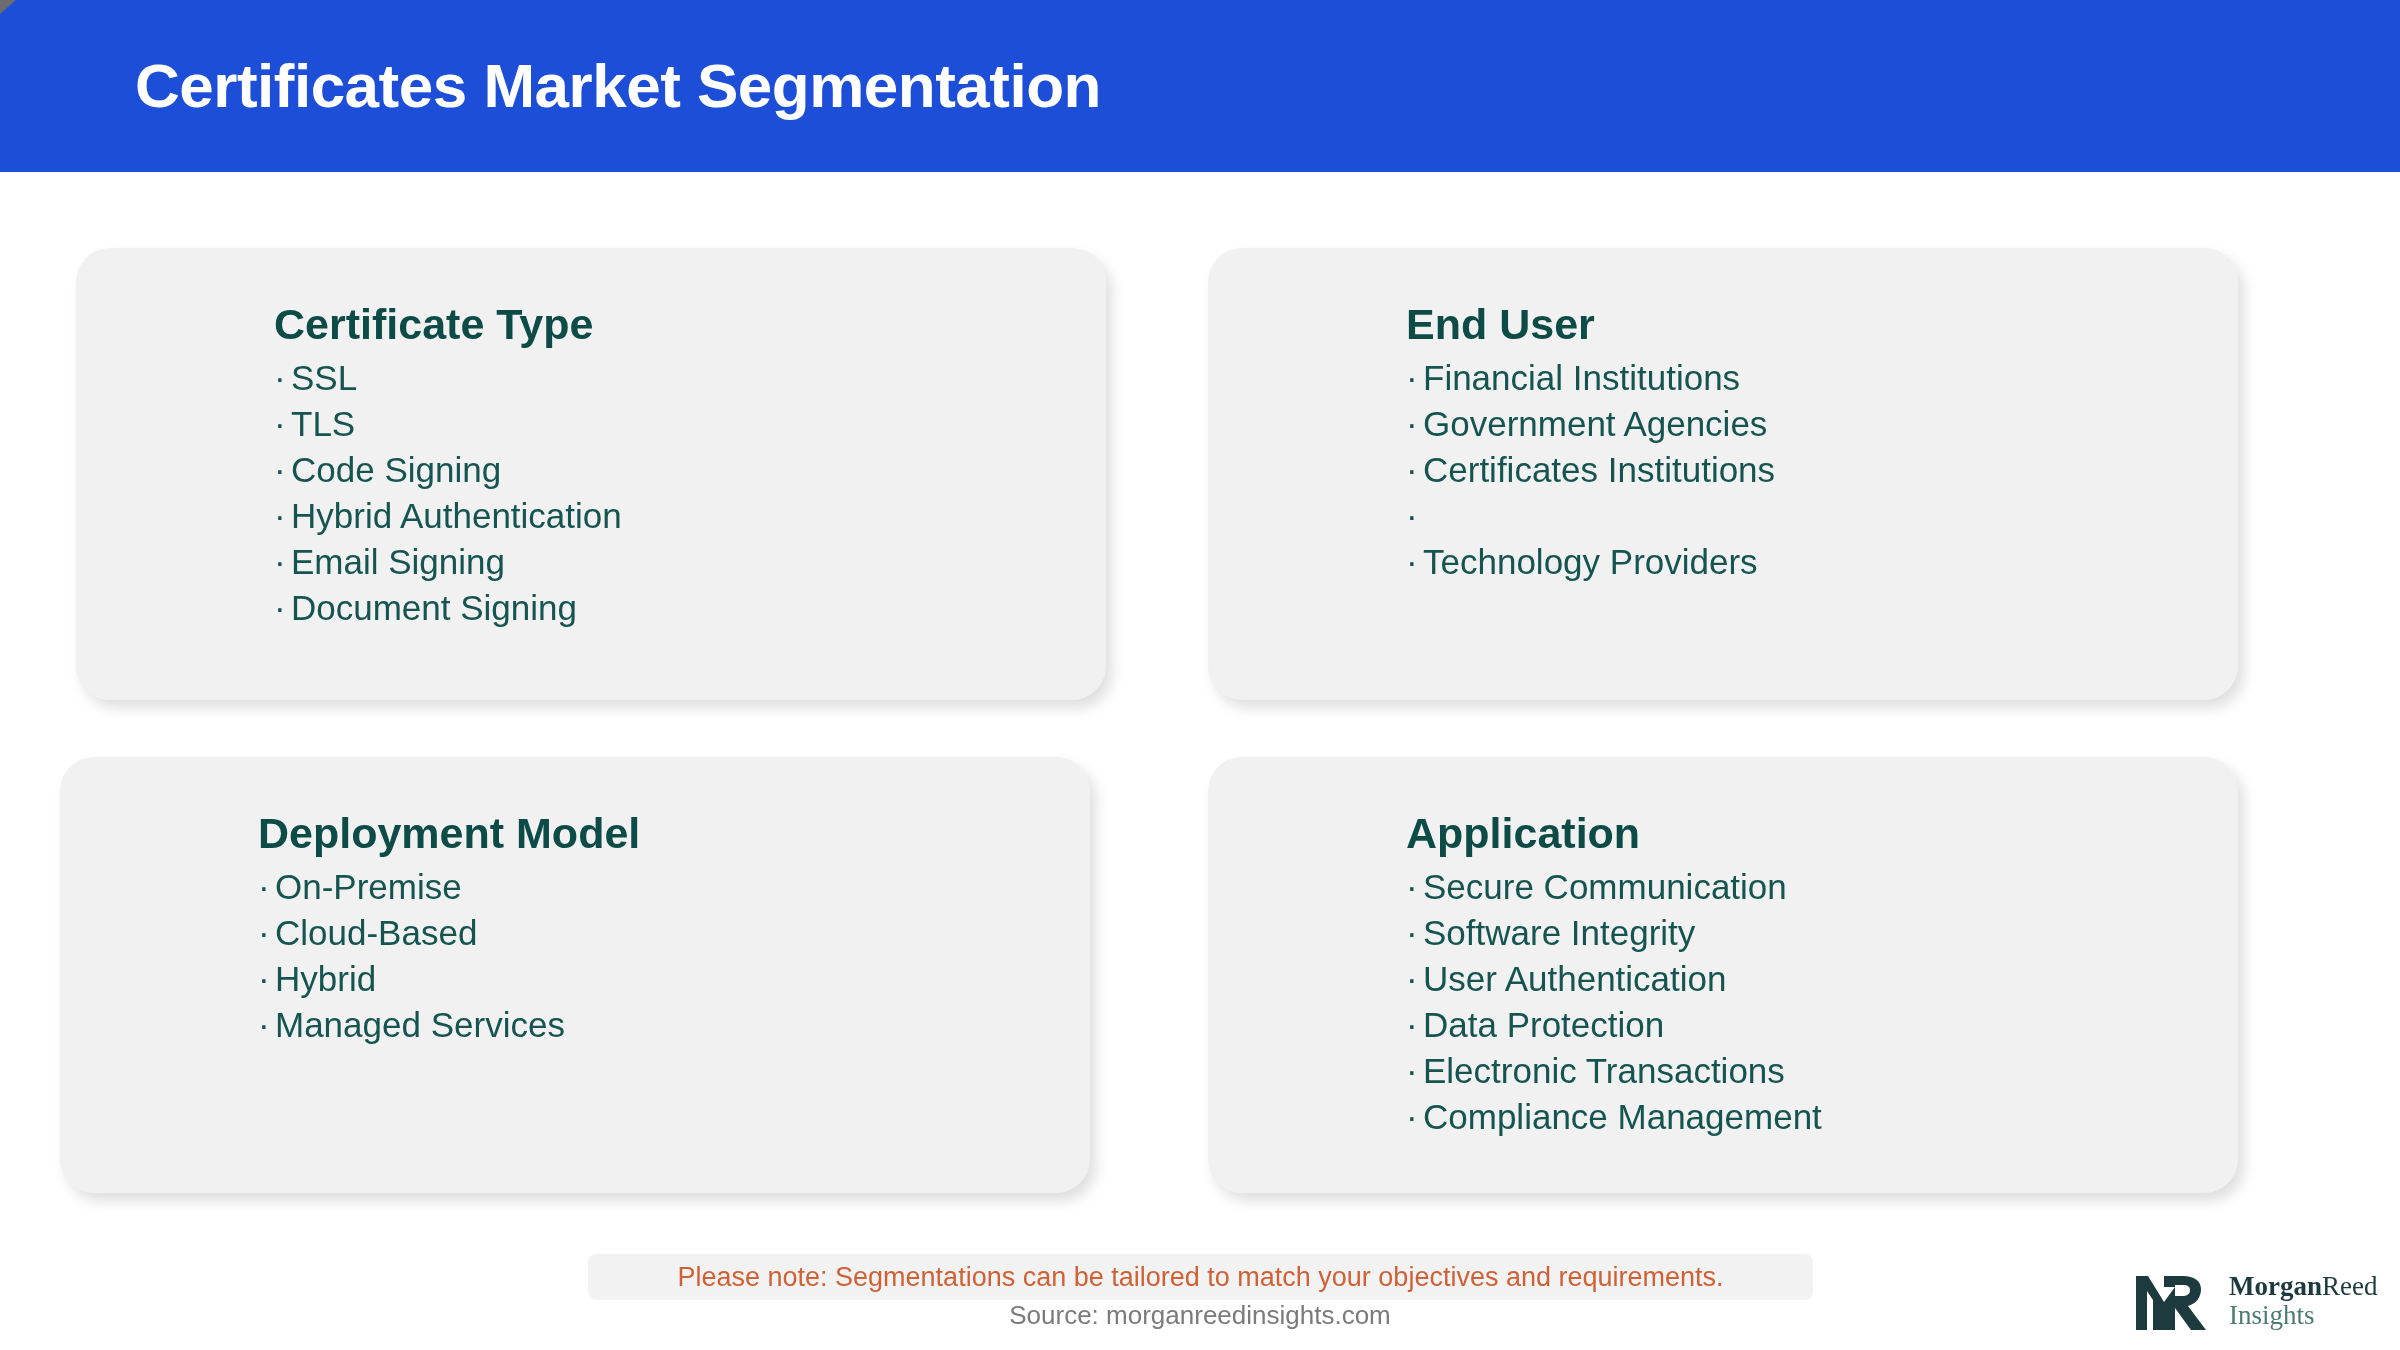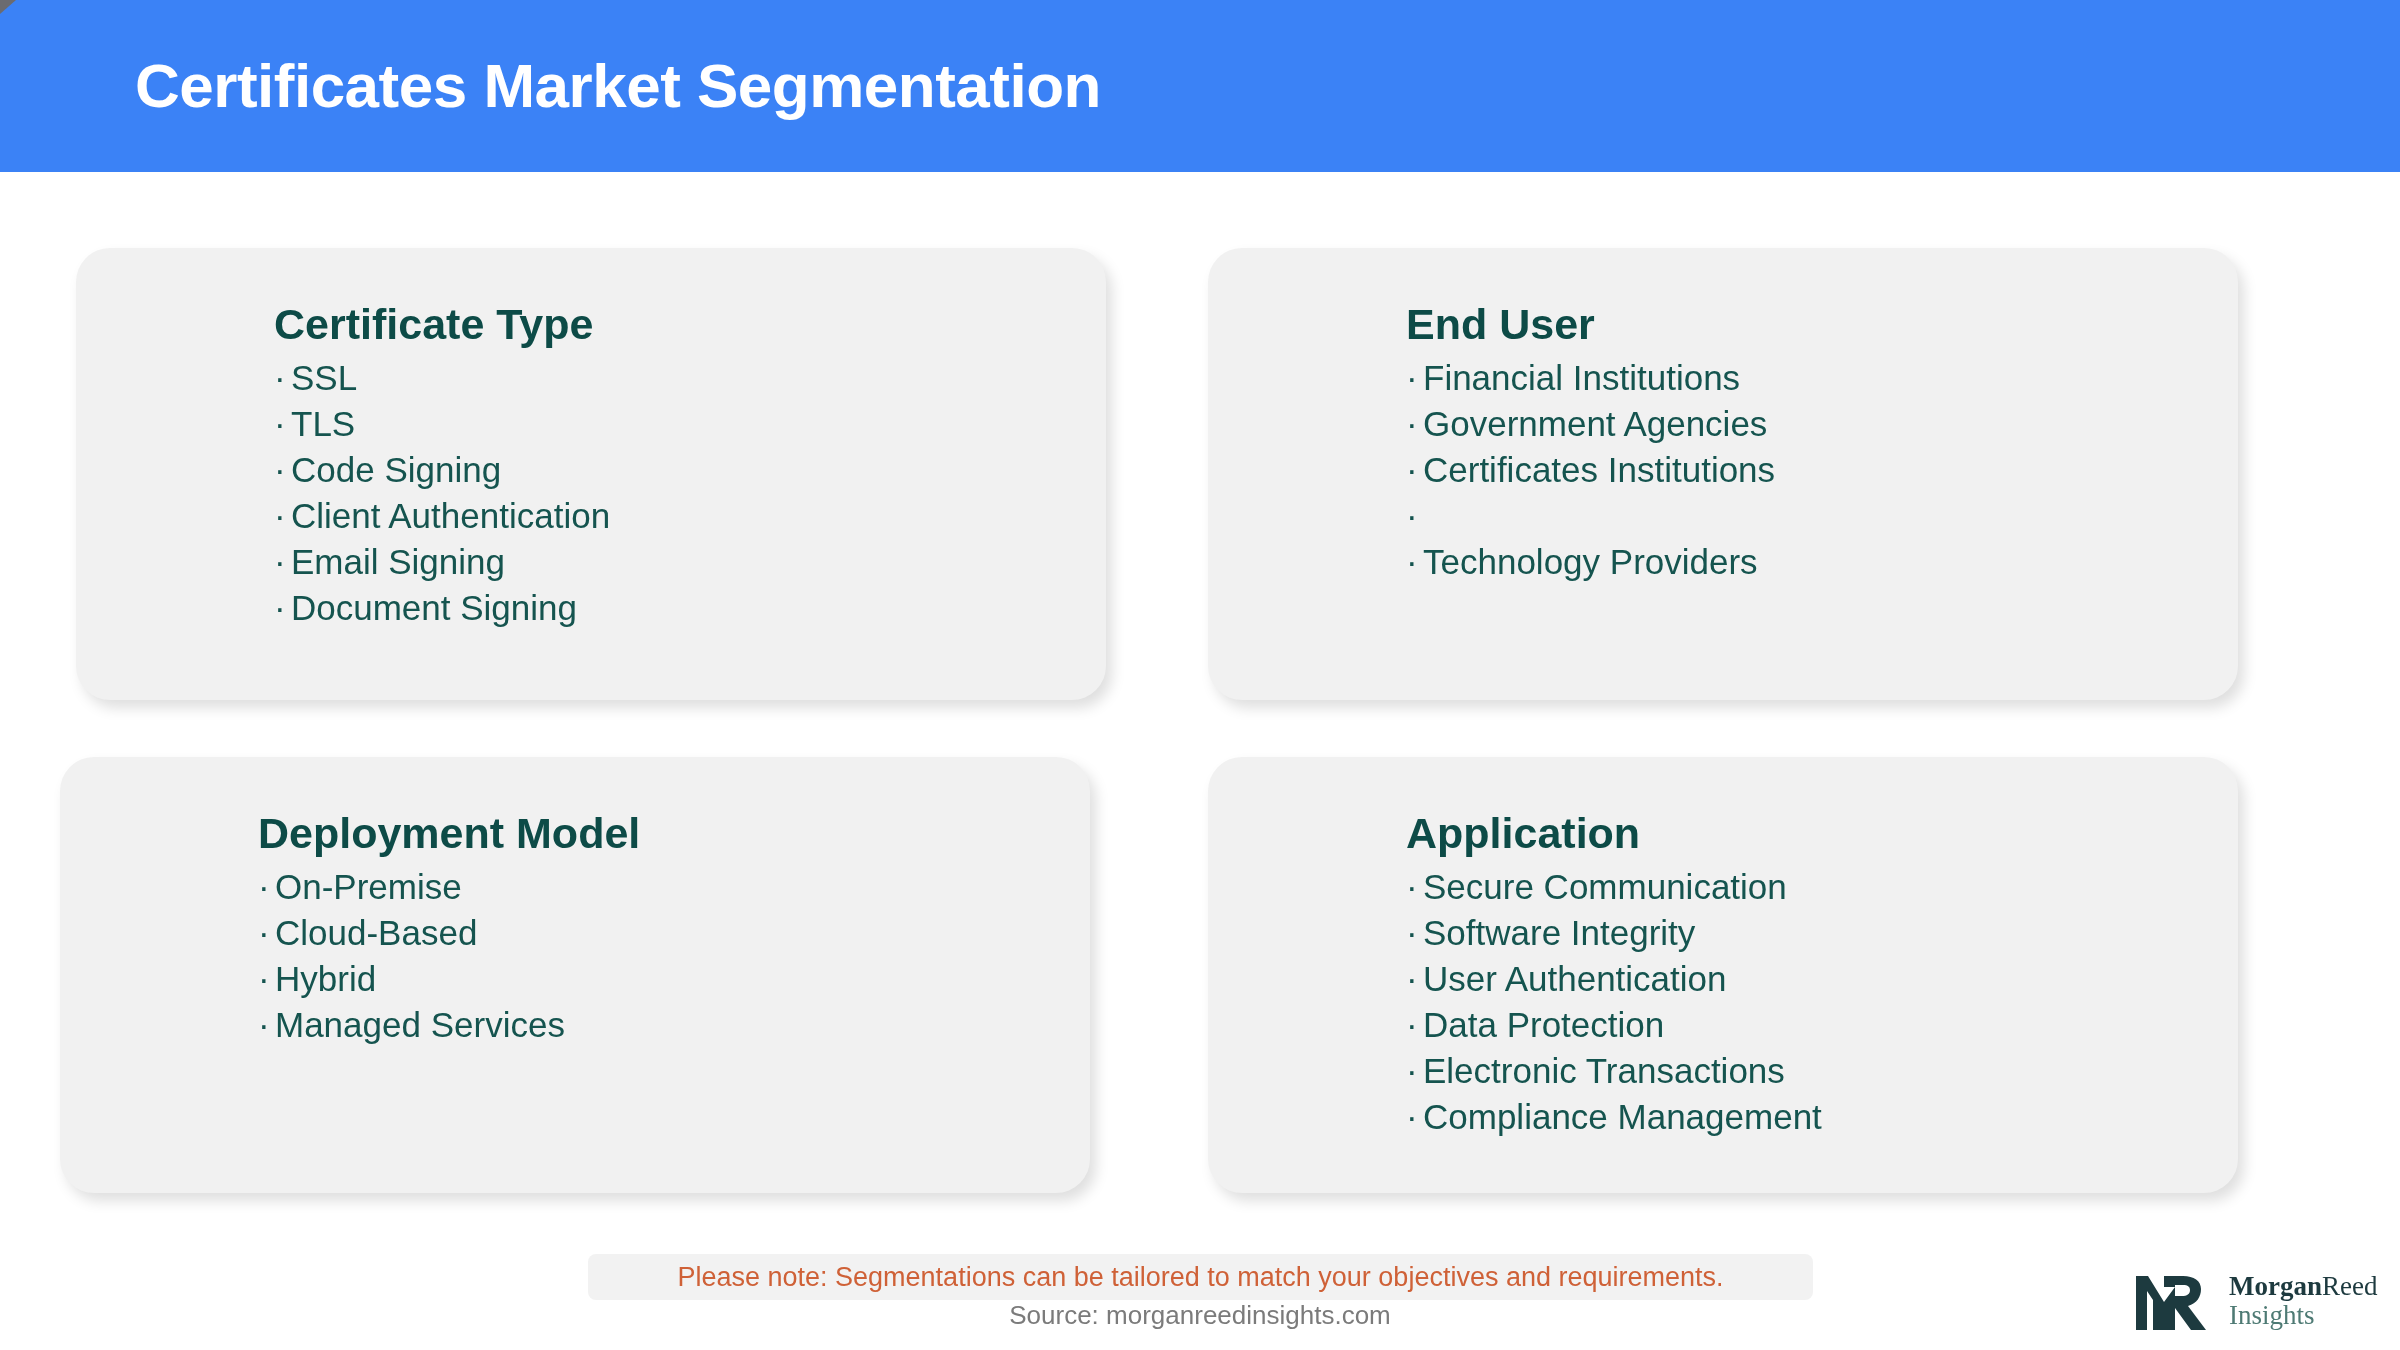--- a/index.html
+++ b/index.html
@@ -15,21 +15,21 @@
     position: relative;
   }
 
   
   .header {
     position: absolute;
     top: 0;
     left: 0;
     width: 2400px;
     height: 172px;
-    background: #3b82f6;
+    background: #1d4ed8;
     display: flex;
     align-items: center;
   }
   .corner-mark {
     position: absolute;
     top: 0;
     left: 0;
     width: 0;
     height: 0;
     border-top: 14px solid #6b6b70;
@@ -184,21 +184,21 @@
         <li>
             <span class="bullet-dot">·</span>
             <span class="bullet-text">TLS</span>
           </li>
         <li>
             <span class="bullet-dot">·</span>
             <span class="bullet-text">Code Signing</span>
           </li>
         <li>
             <span class="bullet-dot">·</span>
-            <span class="bullet-text">Client Authentication</span>
+            <span class="bullet-text">Hybrid Authentication</span>
           </li>
         <li>
             <span class="bullet-dot">·</span>
             <span class="bullet-text">Email Signing</span>
           </li>
         <li>
             <span class="bullet-dot">·</span>
             <span class="bullet-text">Document Signing</span>
           </li>
       </ul>

